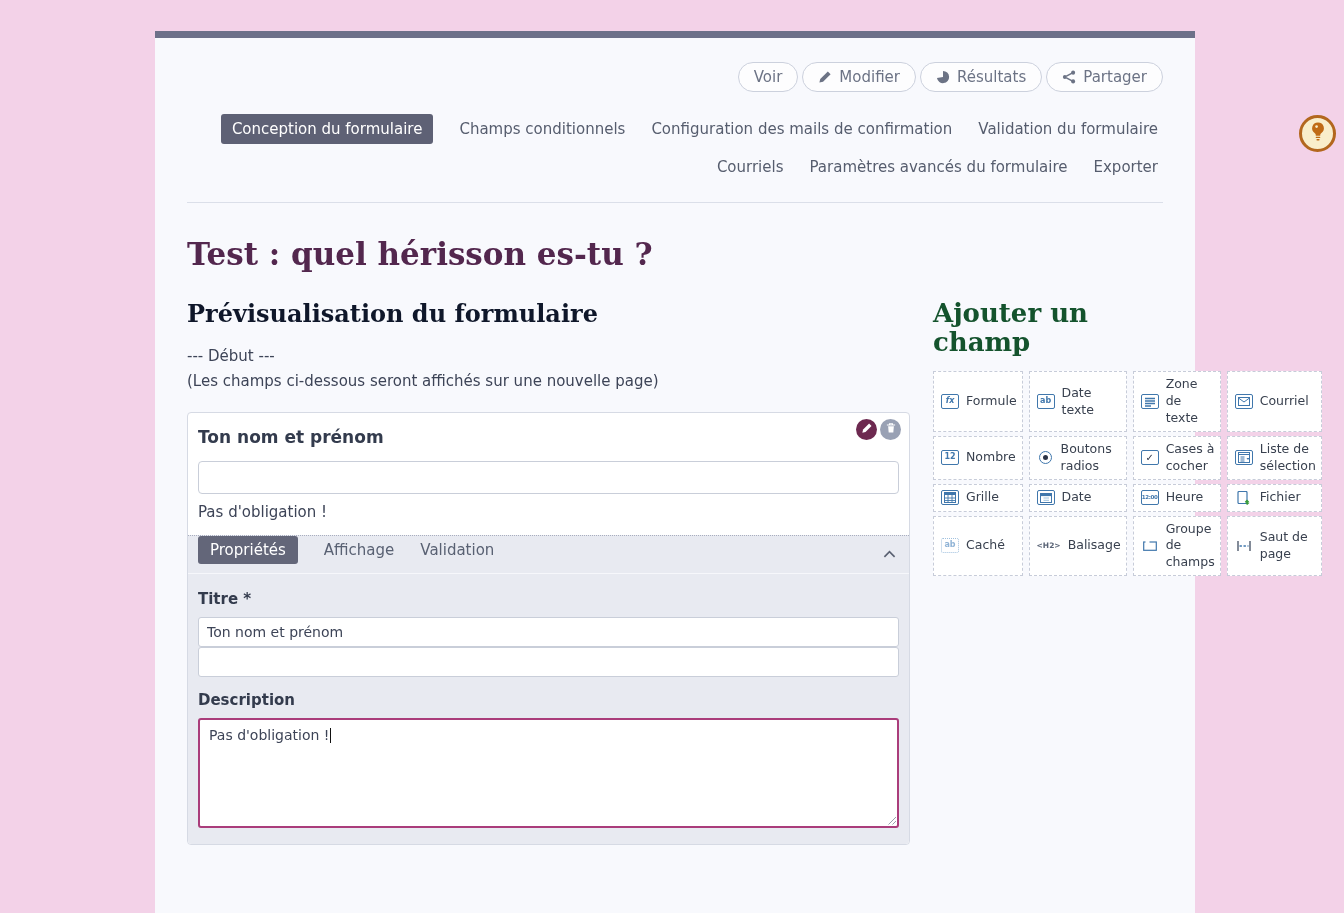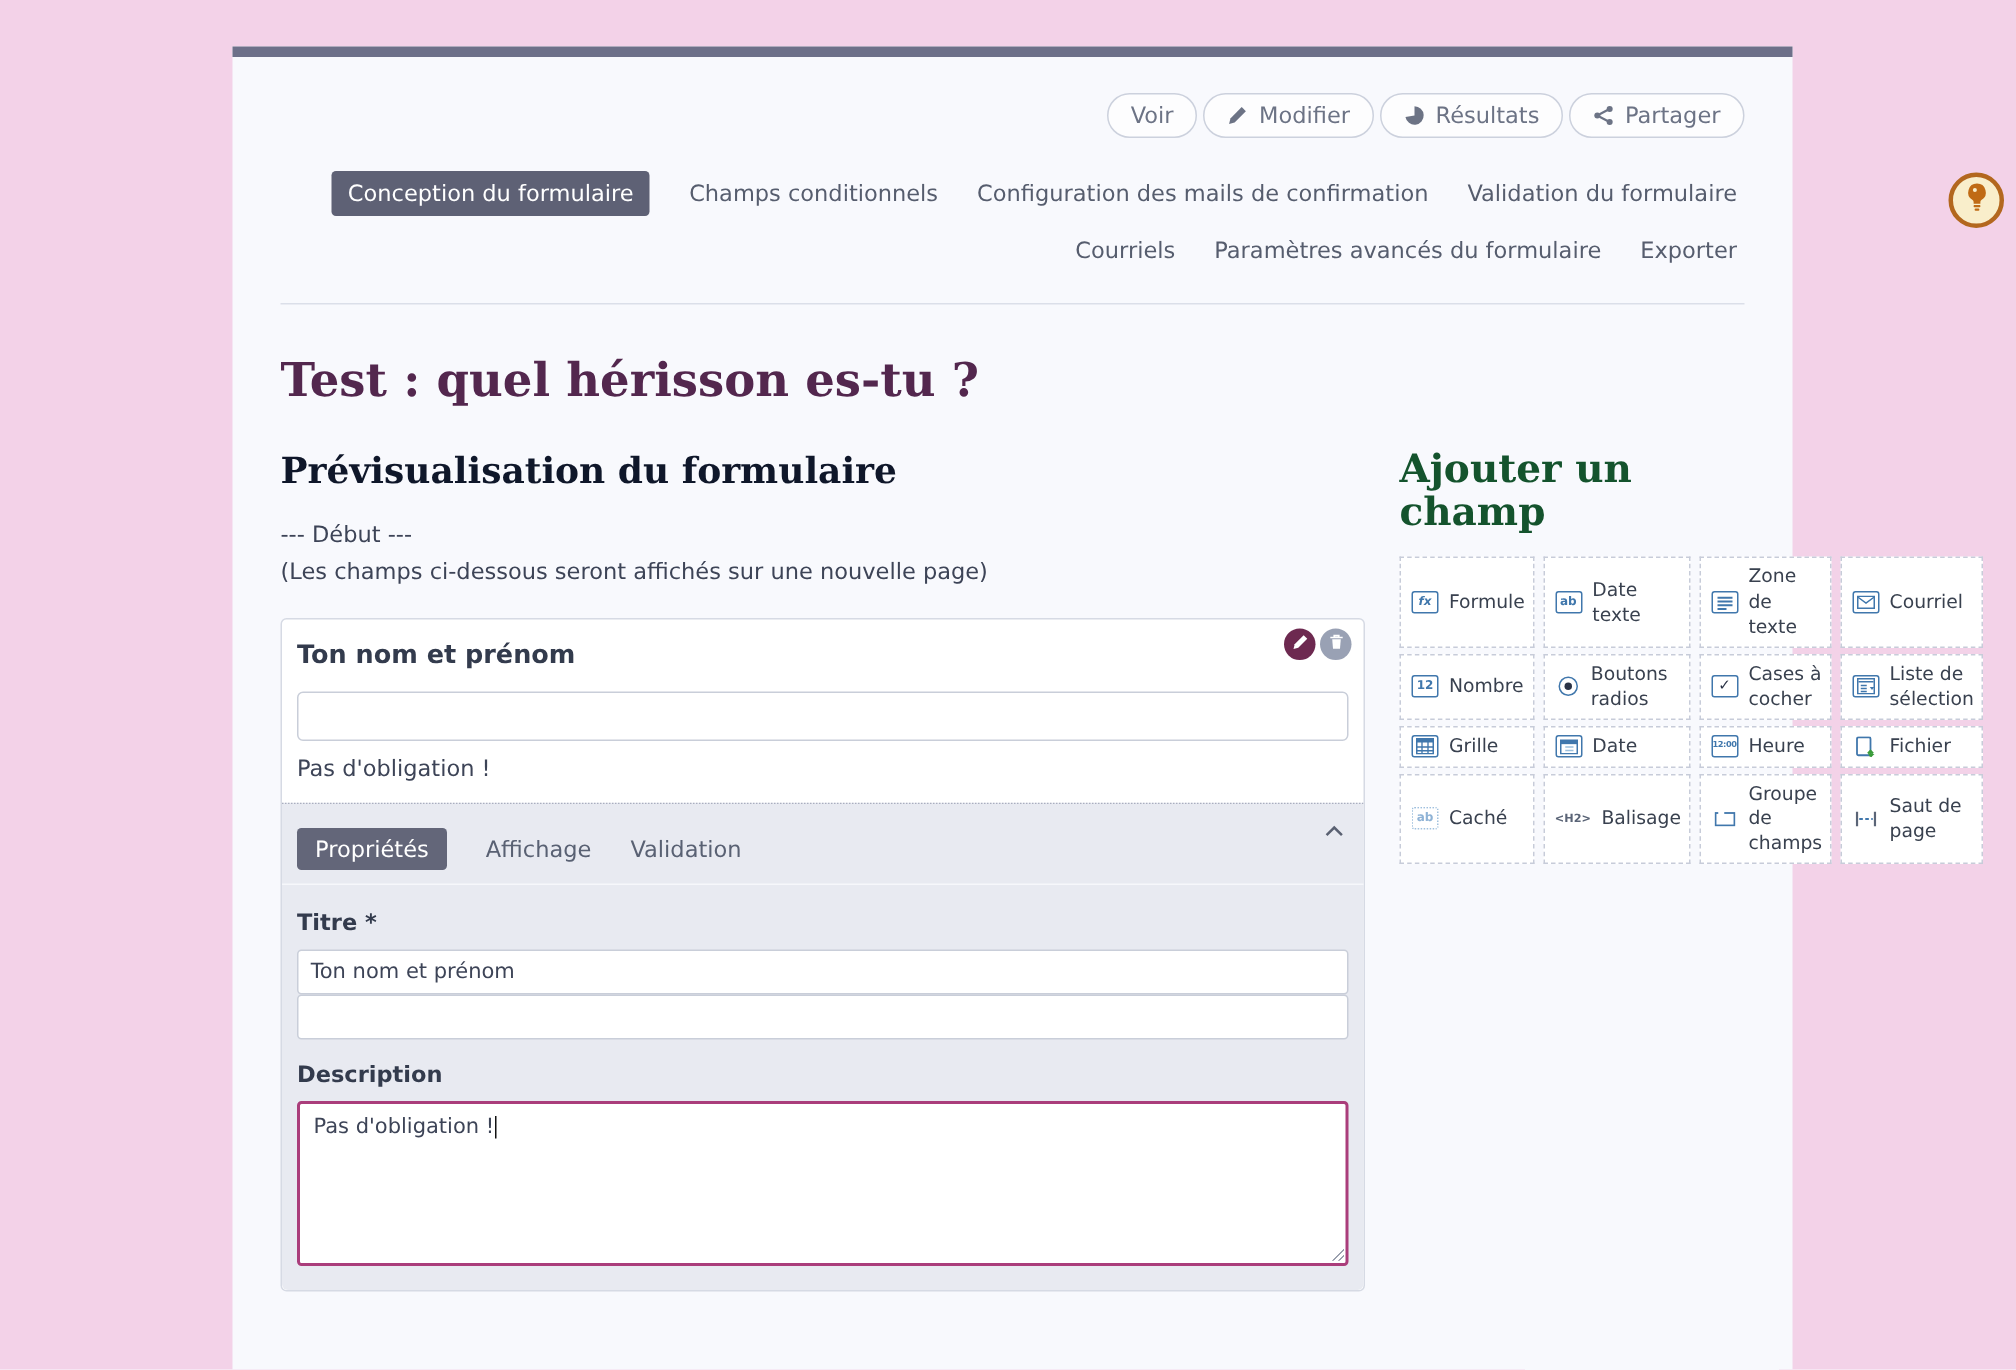--- a/index.html
+++ b/index.html
@@ -68,21 +68,21 @@
   .text-input {
     width:100%; height:33px; border:1px solid #c9ced9; border-radius:4px;
     background:#fff; font-size:14px; color:#3d4457; padding:0 9px;
     font-family:inherit;
   }
   .field-desc { font-size:15px; color:#3d4457; margin-top:9px; }
 
   
   .props-panel { background:#e8eaf1; border-top:1px dotted #a9aebf; border-radius:0 0 4px 4px; }
   .props-tabs {
-    display:flex; align-items:center; gap:26px; padding:16px 10px 9px 10px;
+    display:flex; align-items:center; gap:26px; padding:0 10px 9px 10px;
     border-bottom:1px solid #f6f7fb; position:relative;
   }
   .props-tab { font-size:15px; color:#596173; cursor:pointer; }
   .props-tab.active { background:#636679; color:#fff; padding:5px 12px; border-radius:3px; }
   .collapse-toggle { position:absolute; right:12px; top:10px; cursor:pointer; }
 
   .props-body { padding:12px 10px 16px 10px; }
   .props-label { font-size:15px; font-weight:bold; color:#333b4d; margin:14px 0 9px; }
   .props-label:first-child { margin-top:4px; }
   .props-input {

